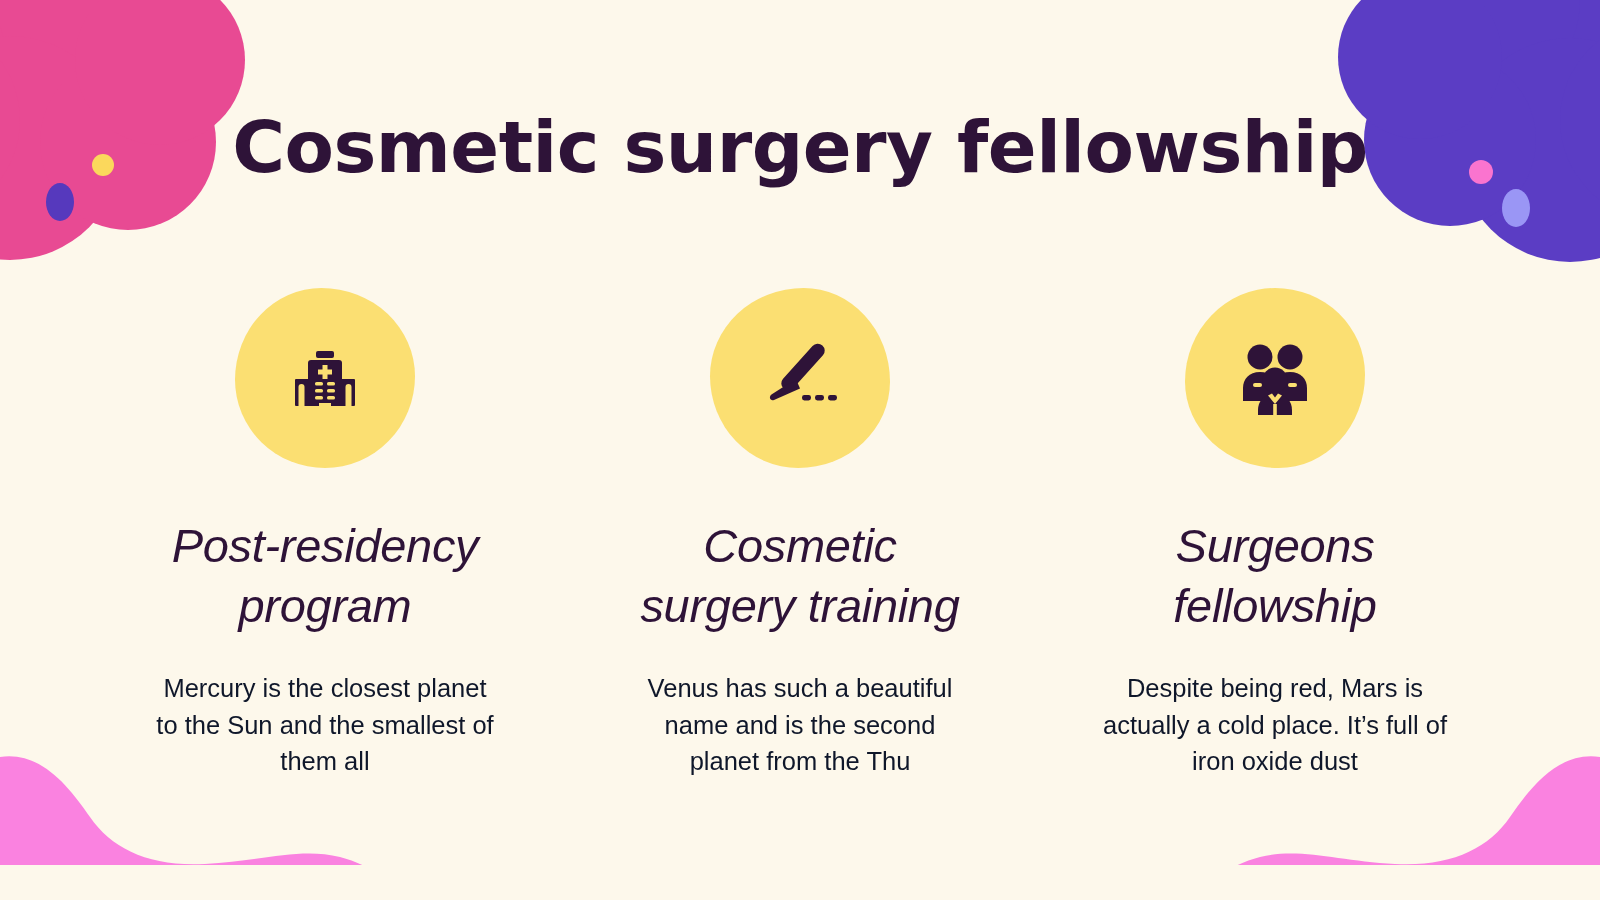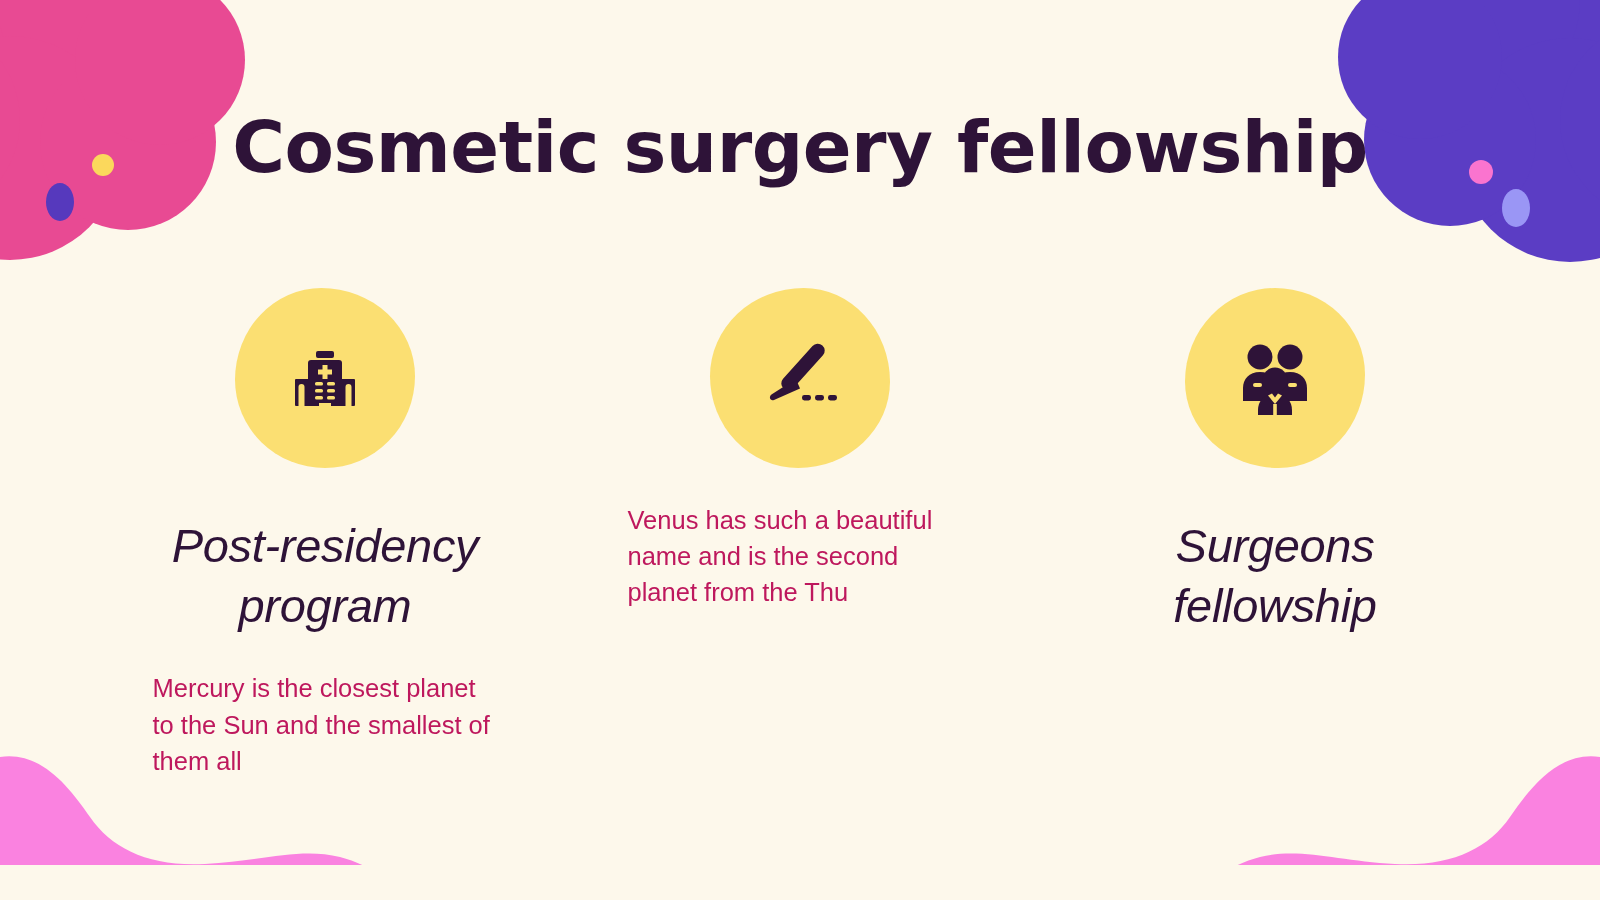--- a/index.html
+++ b/index.html
@@ -105,22 +105,22 @@
     text-align: center;
     line-height: 1.28;
     letter-spacing: -0.3px;
     max-width: 360px;
   }
 
   .col-body {
     margin-top: 34px;
     font-size: 25.5px;
     font-weight: 400;
-    color: #be185d;
-    text-align: left;
+    color: #0f172a;
+    text-align: center;
     line-height: 1.42;
     max-width: 345px;
   }
 </style>
 </head>
 <body>
 
 <div class="slide">
 
   <div class="deco blob-tl">
@@ -217,20 +217,21 @@
 
               <path d="M25.5 45.5 L36.5 40.5 L40 48.5 L14 60 C10 61.5 8.5 56.5 11.5 54.5 Z"></path>
 
               <rect x="42" y="55" width="9" height="5.5" rx="2.4"></rect>
               <rect x="55" y="55" width="9" height="5.5" rx="2.4"></rect>
               <rect x="68" y="55" width="9" height="5.5" rx="2.4"></rect>
             </g>
           </svg>
         </span>
       </div>
+      <div class="col-heading">Cosmetic surgery training</div>
       <div class="col-body">Venus has such a beautiful name and is the second planet from the Thu</div>
     </div>
 
     <div class="column">
       <div class="icon-badge">
         <span>
           <svg width="78" height="74" viewBox="0 0 78 74" aria-hidden="true">
             <g fill="#2E1338">
 
               <circle cx="24" cy="16" r="12.5"></circle>
@@ -248,16 +249,17 @@
               <rect x="52" y="42" width="9" height="4" rx="2"></rect>
 
               <path d="M32 54.5 L39 63 L46 54.5 L42 52.5 L39 56.5 L36 52.5 Z"></path>
 
               <rect x="37.2" y="63" width="3.6" height="11"></rect>
             </g>
           </svg>
         </span>
       </div>
       <div class="col-heading">Surgeons fellowship</div>
+      <div class="col-body">Despite being red, Mars is actually a cold place. It’s full of iron oxide dust</div>
     </div>
 
   </div>
 </div>
 
 </body></html>

